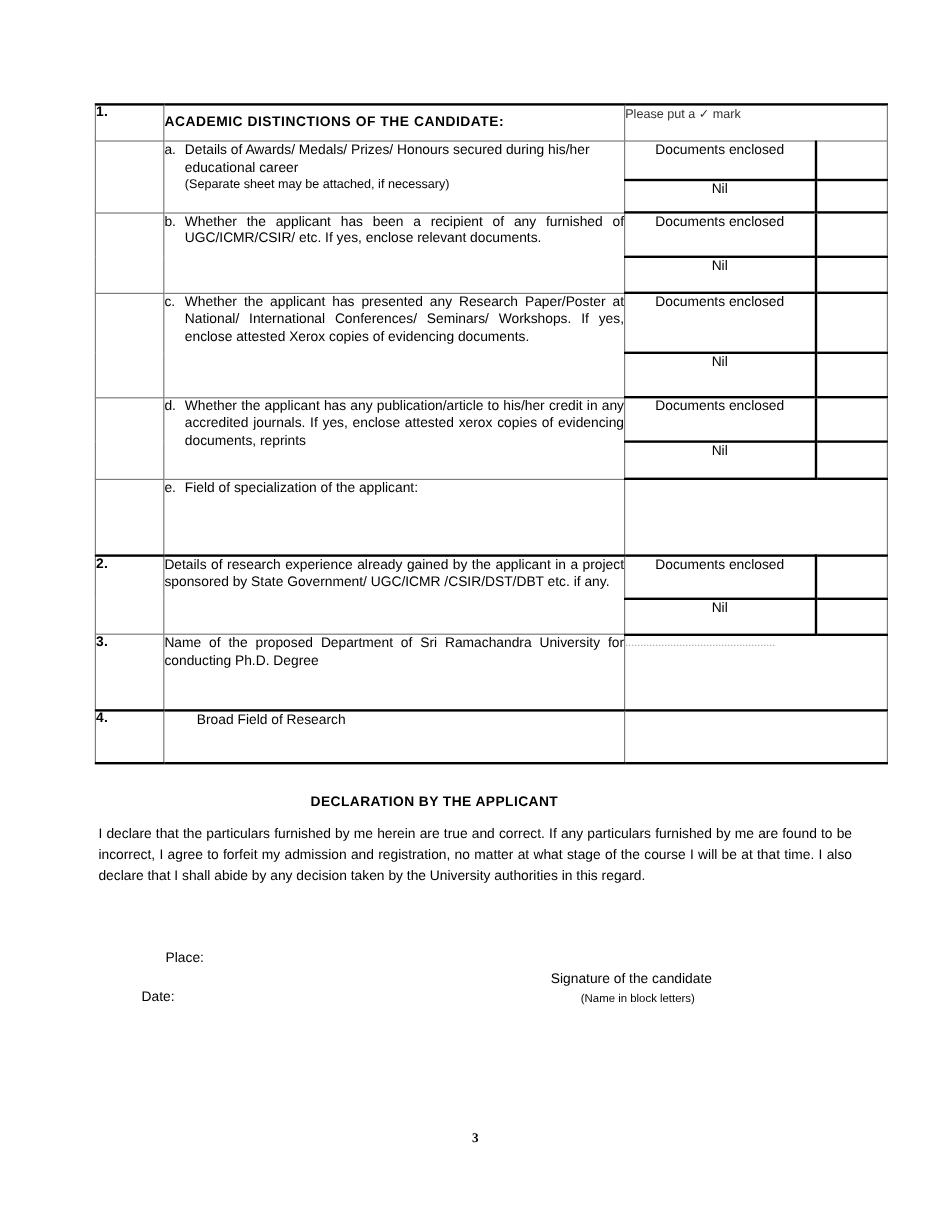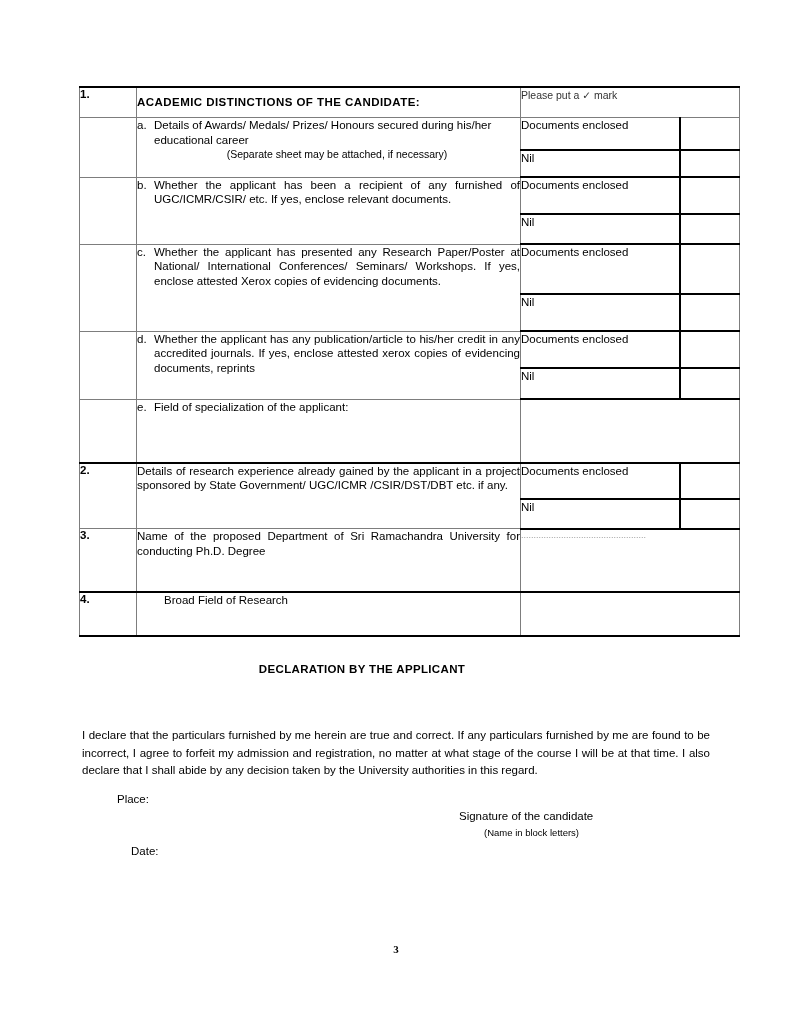--- a/index.html
+++ b/index.html
@@ -72,41 +72,40 @@
   .opt-cell {
     font-size: 11.5px;
     padding: 5px 0 0 6px;
     line-height: 14px;
   }
   .opt-cell.header-note {
     font-size: 10.5px;
     color: #333;
   }
   .tick-cell { }
-  .hv-right { border-right: 2.5px solid #000 !important; }
+  .hv-right { border-right: 2.5px solid #000 !important; text-align: center; }
   .hh-top   { border-top: 2px solid #000 !important; }
   .hh-bot   { border-bottom: 2px solid #000 !important; }
 
   
   .item {
     display: flex;
     align-items: flex-start;
   }
   .item-mark {
     flex: 0 0 auto;
     width: 17px;
   }
   .item-text {
     flex: 1 1 auto;
   }
   .just { text-align: justify; text-align-last: left; }
   .sub-note {
     font-size: 10.5px;
     line-height: 14px;
-    text-align: center;
   }
 
   .dotline {
     font-size: 9px;
     color: #9a9a9a;
     letter-spacing: 0px;
     line-height: 10px;
     padding: 26px 10px 0 8px;
     white-space: nowrap;
     overflow: hidden;
@@ -119,40 +118,39 @@
     top: 663px;
     width: 724px;
     text-align: center;
     font-size: 11.5px;
     font-weight: bold;
     letter-spacing: .35px;
   }
   .decl-body {
     position: absolute;
     left: 82px;
-    top: 727px;
+    top: 687px;
     width: 628px;
     font-size: 11.5px;
     line-height: 17.6px;
     text-align: justify;
     text-align-last: left;
   }
 
   .place-label {
     position: absolute;
-    left: 117px;
+    left: 138px;
     top: 793px;
     font-size: 11.5px;
   }
   .date-label {
     position: absolute;
-    left: 131px;
+    left: 118px;
     top: 825px;
     font-size: 11.5px;
-    margin-top: 20px;
   }
   .sign-label {
     position: absolute;
     left: 459px;
     top: 810px;
     font-size: 11.5px;
   }
   .sign-sub {
     position: absolute;
     left: 484px;

